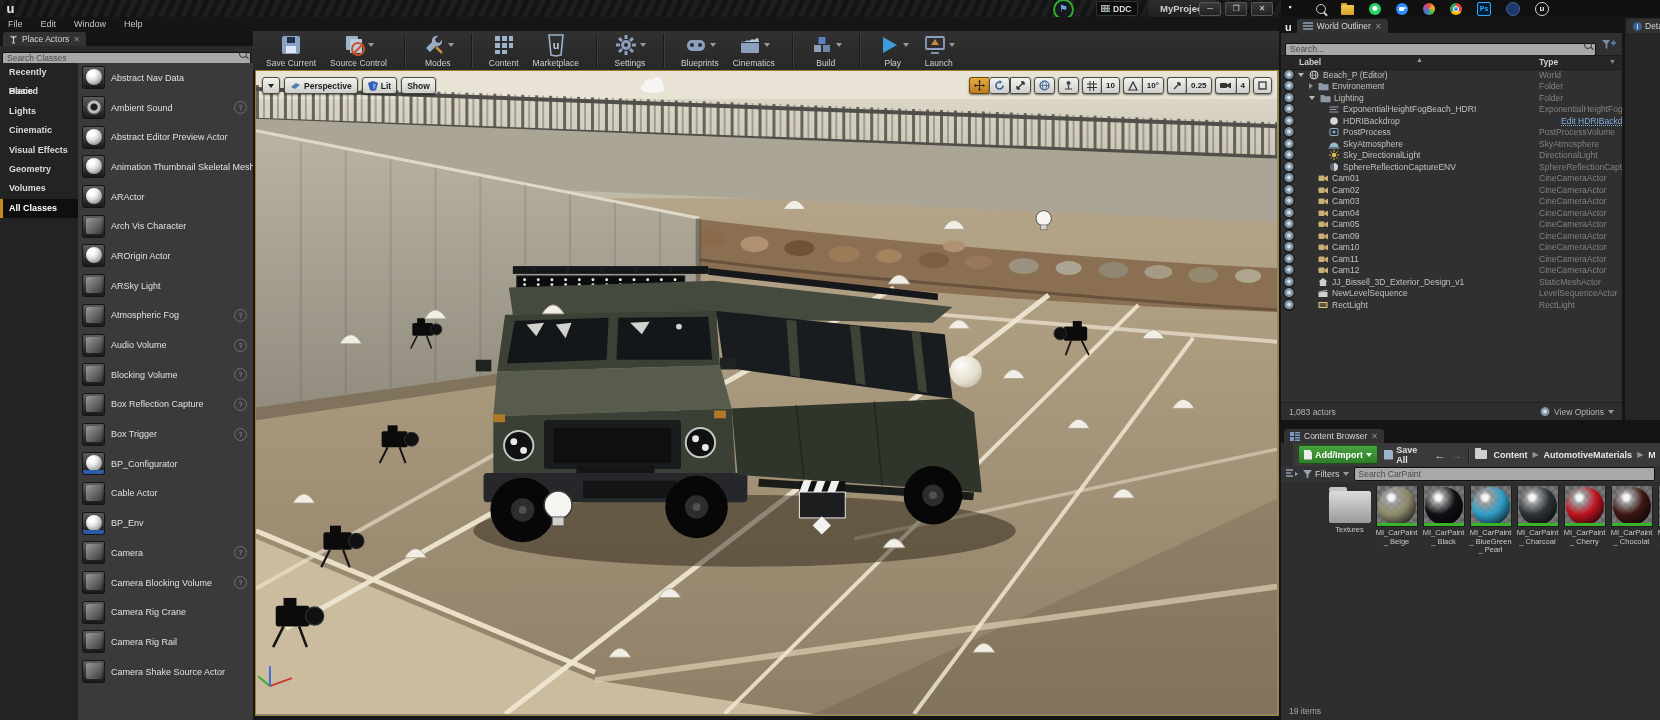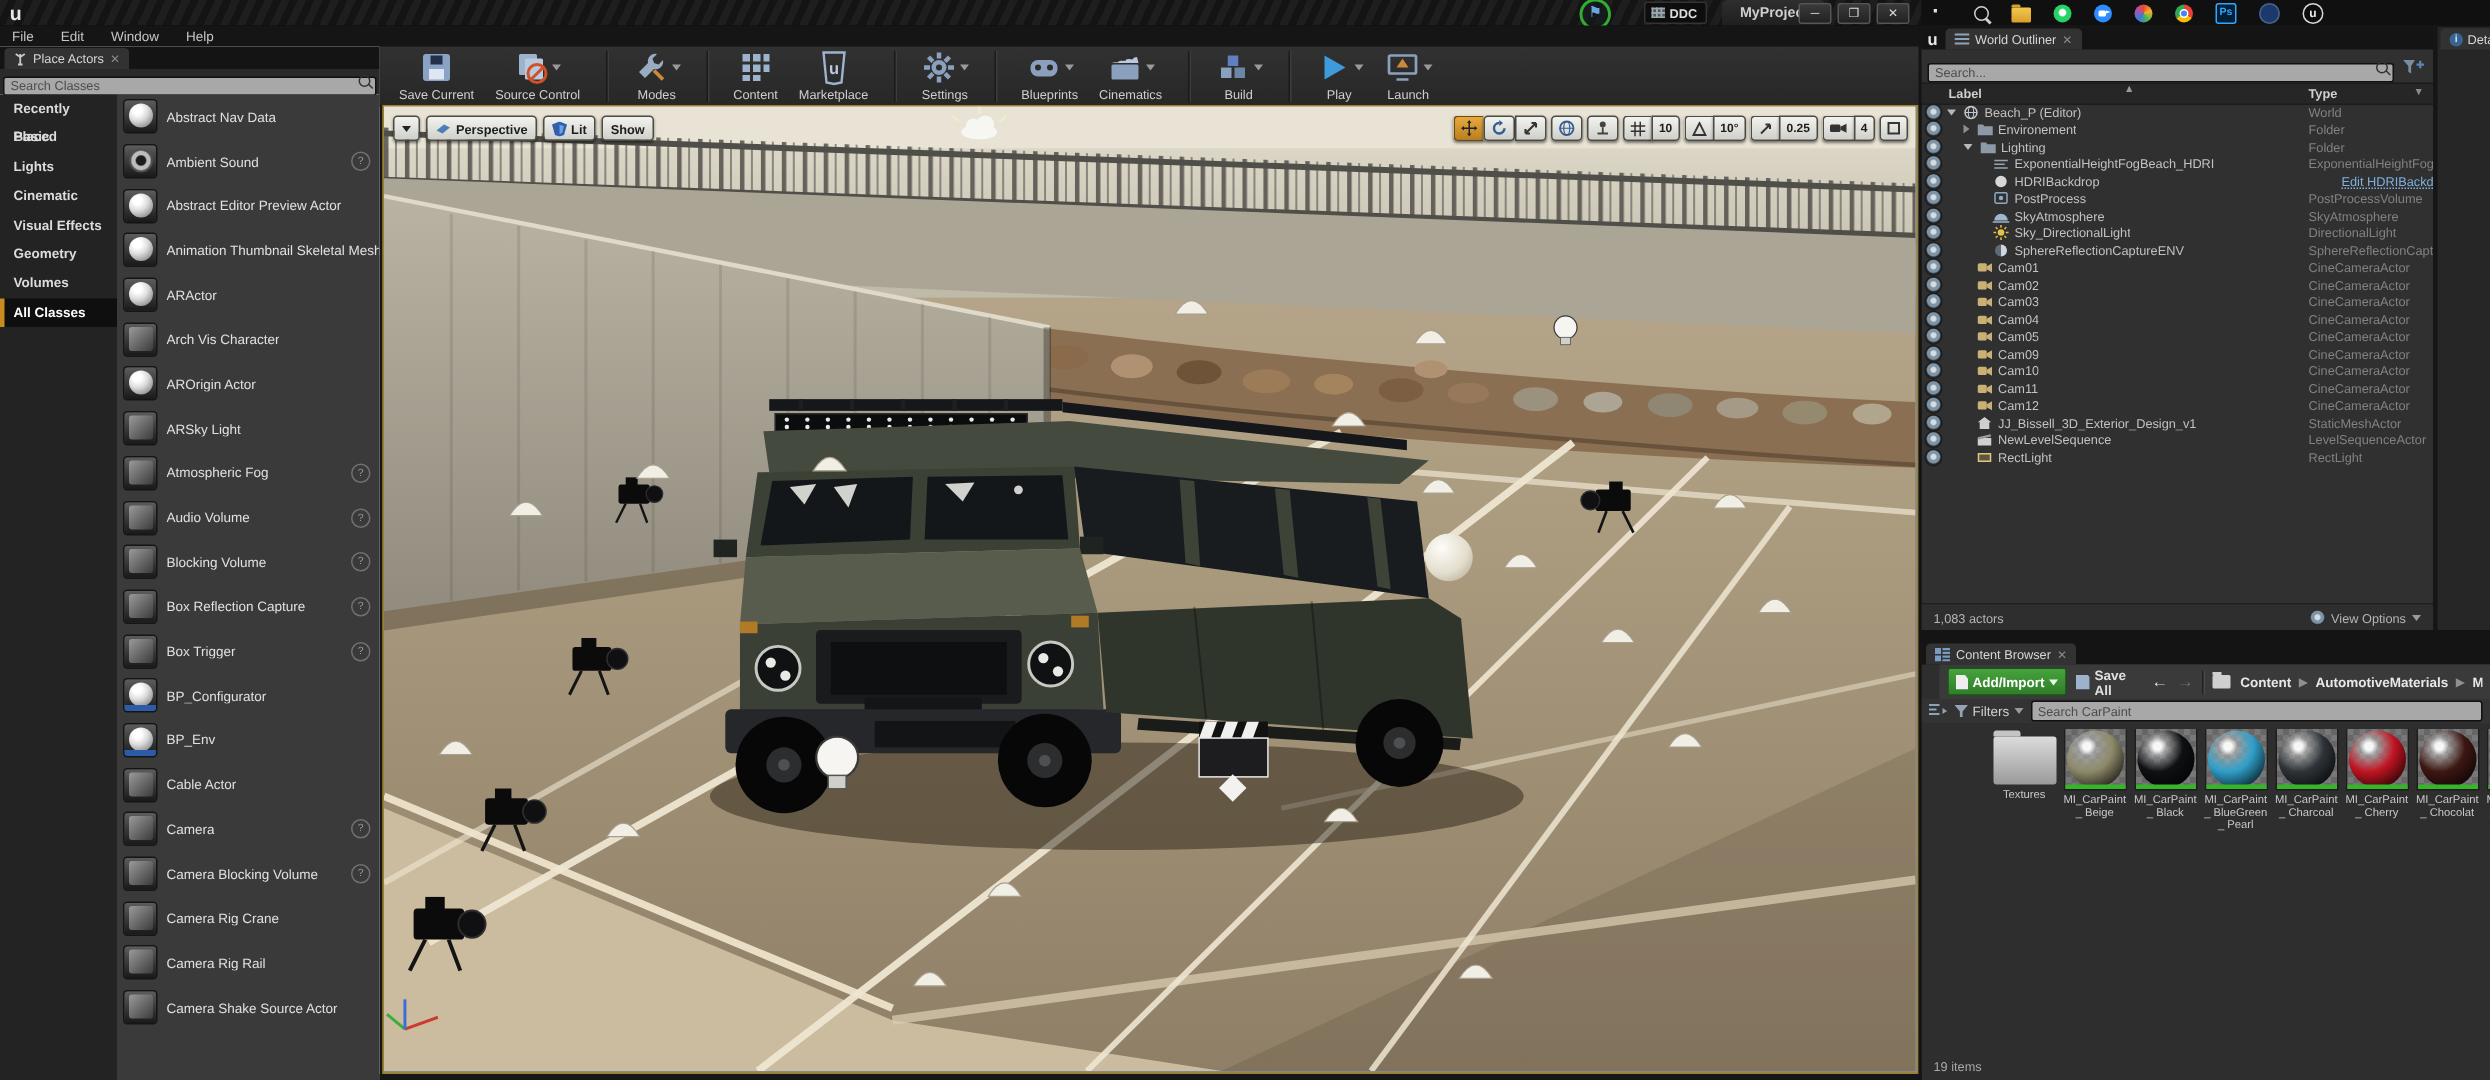--- a/index.html
+++ b/index.html
@@ -277,27 +277,27 @@
      <span class="thumb dark"></span>
      <span class="pa-label">Box Trigger</span>
      <span class="help"></span>
    </div>
         <div class="pa-item">
      <span class="thumb sphere bp"></span>
      <span class="pa-label">BP_Configurator</span>
 
    </div>
         <div class="pa-item">
+     <span class="thumb dark"></span>
+     <span class="pa-label">Cable Actor</span>
+
+   </div>
+        <div class="pa-item">
      <span class="thumb sphere bp"></span>
      <span class="pa-label">BP_Env</span>
-
-   </div>
-        <div class="pa-item">
-     <span class="thumb dark"></span>
-     <span class="pa-label">Cable Actor</span>
 
    </div>
         <div class="pa-item">
      <span class="thumb dark"></span>
      <span class="pa-label">Camera</span>
      <span class="help"></span>
    </div>
         <div class="pa-item">
      <span class="thumb dark"></span>
      <span class="pa-label">Camera Blocking Volume</span>

